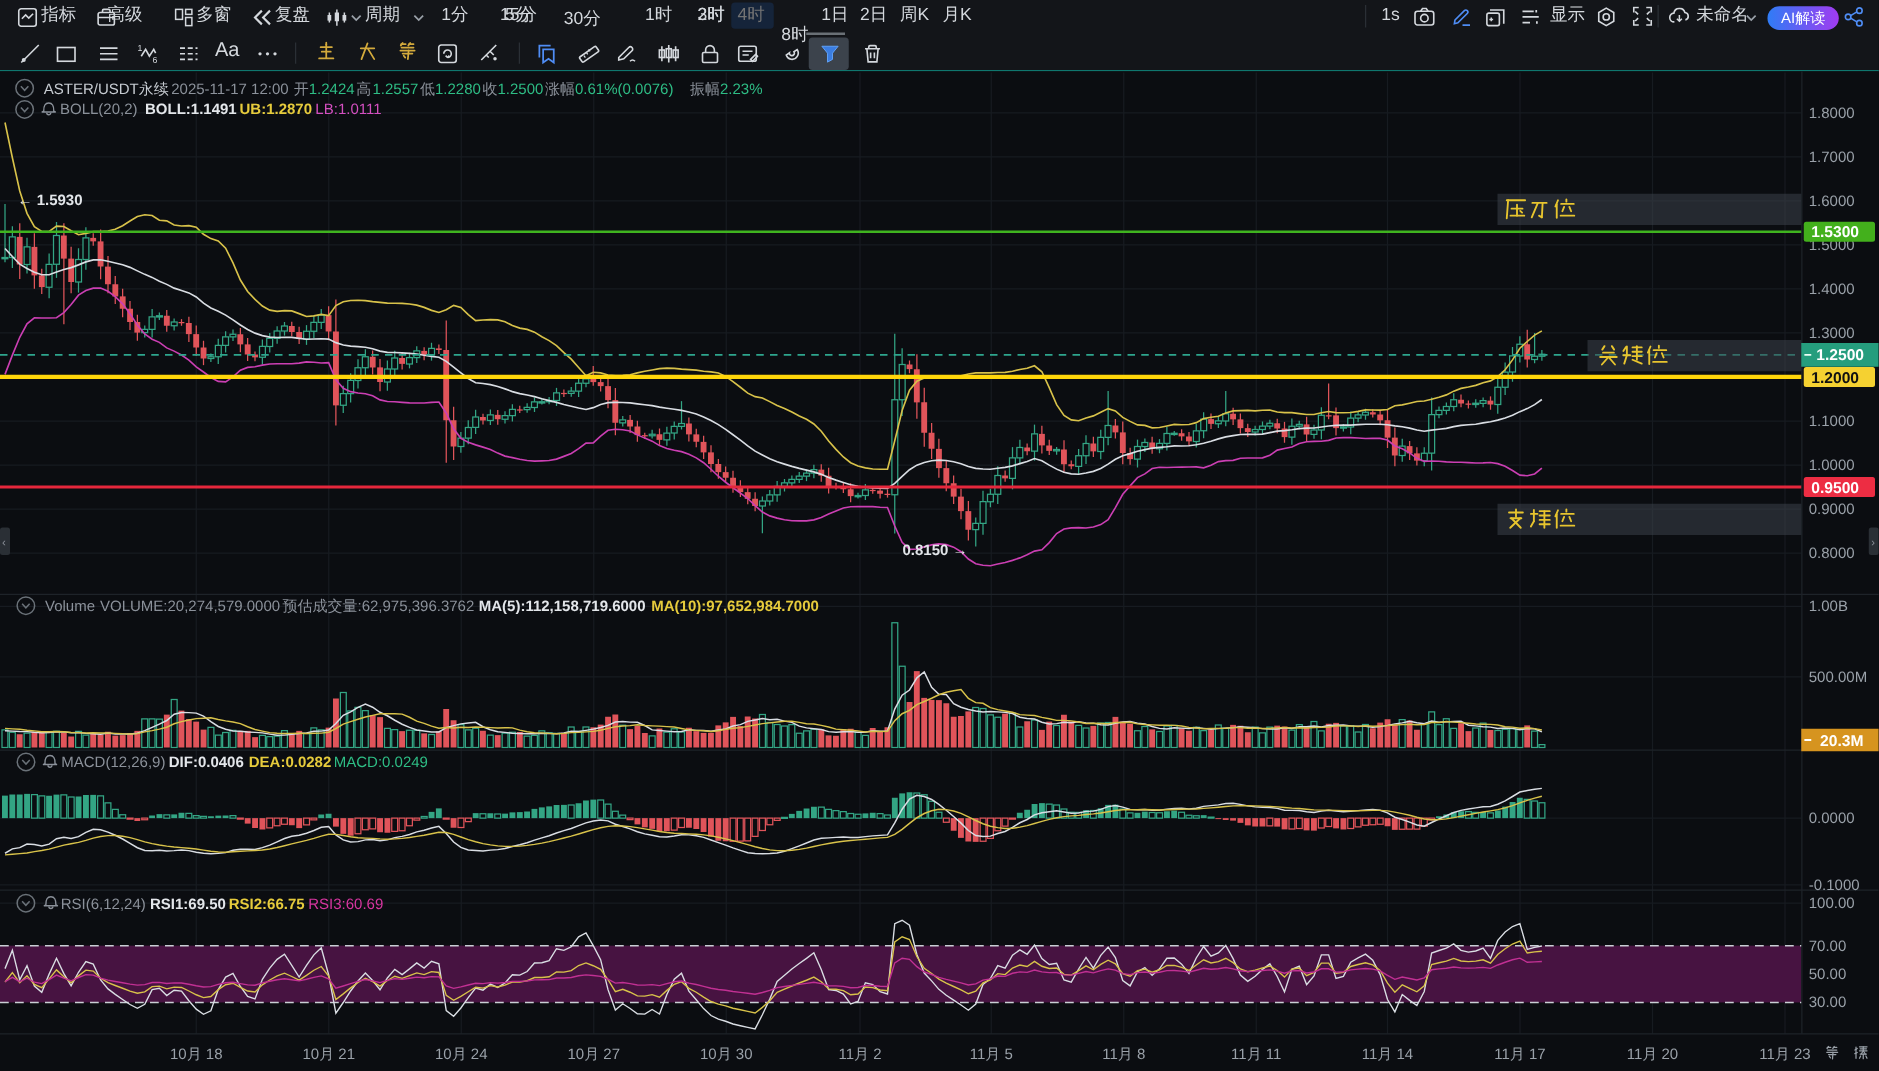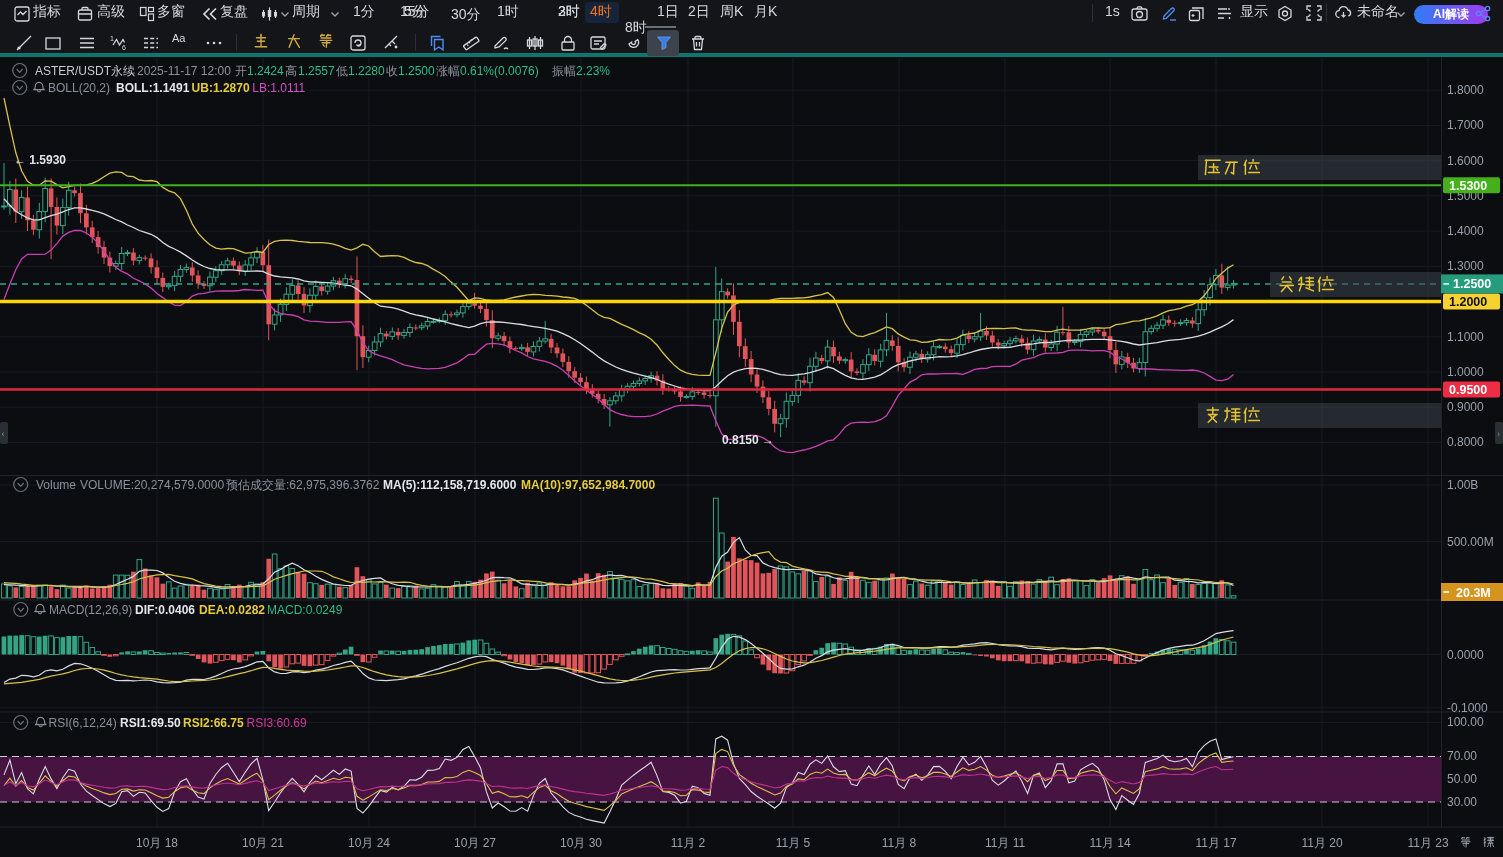--- a/index.html
+++ b/index.html
@@ -1,33 +1,33 @@
 <!DOCTYPE html>
 <html><head><meta charset="utf-8"><title>c</title><style>
 *{margin:0;padding:0;box-sizing:border-box}
 body{width:1503px;height:857px;background:#0b0d11;font-family:"Liberation Sans",sans-serif;overflow:hidden;position:relative}
-#bar{position:absolute;left:0;top:0;width:1503px;height:57px;background:#131519;border-bottom:4px solid #0f766e}
-.t{position:absolute;color:#d4d8dd;font-size:14px;white-space:nowrap}.b{color:#f97316}
+#bar{position:absolute;left:0;top:0;width:1503px;height:57px;background:#131519;border-bottom:1px solid #0f766e}
+.t{position:absolute;color:#d4d8dd;font-size:14px;white-space:nowrap}.b{color:#737373}
 .ic{position:absolute}
-#ai{position:absolute;left:1414px;top:5px;width:74px;height:19px;border-radius:9.5px;background:linear-gradient(90deg,#2f7cf6,#a13bf0);color:#fff;font-size:12px;text-align:center;line-height:19px;font-weight:bold}
+#ai{position:absolute;left:1414px;top:5px;width:57px;height:19px;border-radius:9.5px;background:linear-gradient(90deg,#2f7cf6,#a13bf0);color:#fff;font-size:12px;text-align:center;line-height:19px;font-weight:normal}
 .hl4{position:absolute;left:585px;top:2px;width:34px;height:21px;background:#15243a;border-radius:3px}
 .fbox{position:absolute;left:647px;top:30px;width:32px;height:26px;background:#3c434c;border-radius:3px}
 </style></head>
 <body>
 <div id="bar">
     <svg class="ic" style="left:14px;top:6px" width="16" height="16" viewBox="0 0 16 16">
       <rect x="1" y="1" width="14" height="14" rx="2" fill="none" stroke="#d4d8dd" stroke-width="1.3"></rect>
       <path d="M3.5 9 L6.5 6 L9 8.5 L12.5 5" fill="none" stroke="#d4d8dd" stroke-width="1.3"></path>
     </svg>
     <span class="t " style="left:33px;top:3px">指标</span>
     <svg class="ic" style="left:77px;top:6px" width="16" height="16" viewBox="0 0 16 16">
       <rect x="1.5" y="4" width="13" height="10" rx="1.5" fill="none" stroke="#d4d8dd" stroke-width="1.3"></rect>
       <path d="M5 4 V2.5 a1 1 0 0 1 1-1 h4 a1 1 0 0 1 1 1 V4 M1.5 8 h13" fill="none" stroke="#d4d8dd" stroke-width="1.3"></path>
     </svg>
-    <span class="t " style="left:97px;top:3px">高级</span>
+    <span class="t " style="left:86px;top:3px">高级</span>
     <svg class="ic" style="left:139px;top:6px" width="16" height="16" viewBox="0 0 16 16">
       <rect x="1.5" y="1.5" width="5.5" height="8" fill="none" stroke="#d4d8dd" stroke-width="1.2"></rect>
       <rect x="9.5" y="1.5" width="5" height="4" fill="none" stroke="#d4d8dd" stroke-width="1.2"></rect>
       <rect x="9.5" y="8" width="5" height="6.5" fill="none" stroke="#d4d8dd" stroke-width="1.2"></rect>
     </svg>
     <span class="t " style="left:157px;top:3px">多窗</span>
     <svg class="ic" style="left:201px;top:6px" width="17" height="16" viewBox="0 0 17 16">
       <path d="M8.5 2.5 L3 8 L8.5 13.5 M15 2.5 L9.5 8 L15 13.5" fill="none" stroke="#d4d8dd" stroke-width="1.7"></path>
     </svg>
     <span class="t " style="left:220px;top:3px">复盘</span>
@@ -43,21 +43,21 @@
       <path d="M1.5 1.5 L5 5 L8.5 1.5" fill="none" stroke="#9aa1a9" stroke-width="1.4"></path>
     </svg>
     <span class="t " style="left:292px;top:3px">周期</span>
     <svg class="ic" style="left:330px;top:11px" width="10" height="7" viewBox="0 0 10 7">
       <path d="M1.5 1.5 L5 5 L8.5 1.5" fill="none" stroke="#9aa1a9" stroke-width="1.4"></path>
     </svg>
     <span class="t " style="left:353px;top:3px">1分</span>
     <span class="t " style="left:404px;top:3px">5分</span>
     <span class="t " style="left:400px;top:3px">15分</span>
     <span class="t " style="left:451px;top:6px">30分</span>
-    <span class="t " style="left:497px;top:3px">1时</span>
+    <span class="t " style="left:516px;top:3px">1时</span>
     <span class="t " style="left:558px;top:3px">2时</span>
     <span class="t " style="left:558px;top:3px">3时</span>
     <span class="t " style="left:625px;top:19px">8时</span>
     <span class="t " style="left:657px;top:3px">1日</span>
     <span class="t " style="left:688px;top:3px">2日</span>
     <span class="t " style="left:720px;top:3px">周K</span>
     <span class="t " style="left:754px;top:3px">月K</span>
     <div class="hl4"></div>
     <span class="t b" style="left:590px;top:3px">4时</span>
     <div style="position:absolute;left:645px;top:26px;width:31px;height:2px;background:#6a7076"></div>
@@ -116,21 +116,21 @@
       <path d="M2 4.5 h14 M2 9 h14 M2 13.5 h14" stroke="#d4d8dd" stroke-width="1.3" fill="none"></path>
     </svg>
     <svg class="ic" style="left:110px;top:34px" width="18" height="18" viewBox="0 0 18 18">
       <text x="0" y="7" font-size="7" fill="#d4d8dd">1</text>
       <path d="M3 11 L6.5 5.5 L9.5 11 L13 5.5 L14.5 8.5" stroke="#d4d8dd" stroke-width="1.3" fill="none"></path>
       <text x="12" y="16" font-size="7" fill="#d4d8dd">6</text>
     </svg>
     <svg class="ic" style="left:142px;top:34px" width="18" height="18" viewBox="0 0 18 18">
       <path d="M2 4.5 h14 M2 9 h14 M2 13.5 h14" stroke="#d4d8dd" stroke-width="1.3" fill="none" stroke-dasharray="4,2.2"></path>
     </svg>
-    <span class="t" style="left:172px;top:32px;font-size:11px">Aa</span>
+    <span class="t" style="left:172px;top:32px;font-size:16px">Aa</span>
     <svg class="ic" style="left:205px;top:34px" width="18" height="18" viewBox="0 0 18 18">
       <circle cx="3" cy="9" r="1.3" fill="#d4d8dd"></circle>
       <circle cx="9" cy="9" r="1.3" fill="#d4d8dd"></circle>
       <circle cx="15" cy="9" r="1.3" fill="#d4d8dd"></circle>
     </svg>
     <div style="position:absolute;left:236px;top:34px;width:1px;height:17px;background:#2a2f35"></div>
     <svg class="ic" style="left:253px;top:33px" width="16" height="16" viewBox="0 0 16 16">
       <line x1="8.0" y1="1.1" x2="8.0" y2="2.6" stroke="#d3aa3c" stroke-width="1.40" stroke-linecap="round"></line>
       <line x1="3.5" y1="4.7" x2="12.5" y2="4.7" stroke="#d3aa3c" stroke-width="1.40" stroke-linecap="round"></line>
       <line x1="4.4" y1="8.3" x2="11.6" y2="8.3" stroke="#d3aa3c" stroke-width="1.40" stroke-linecap="round"></line>

